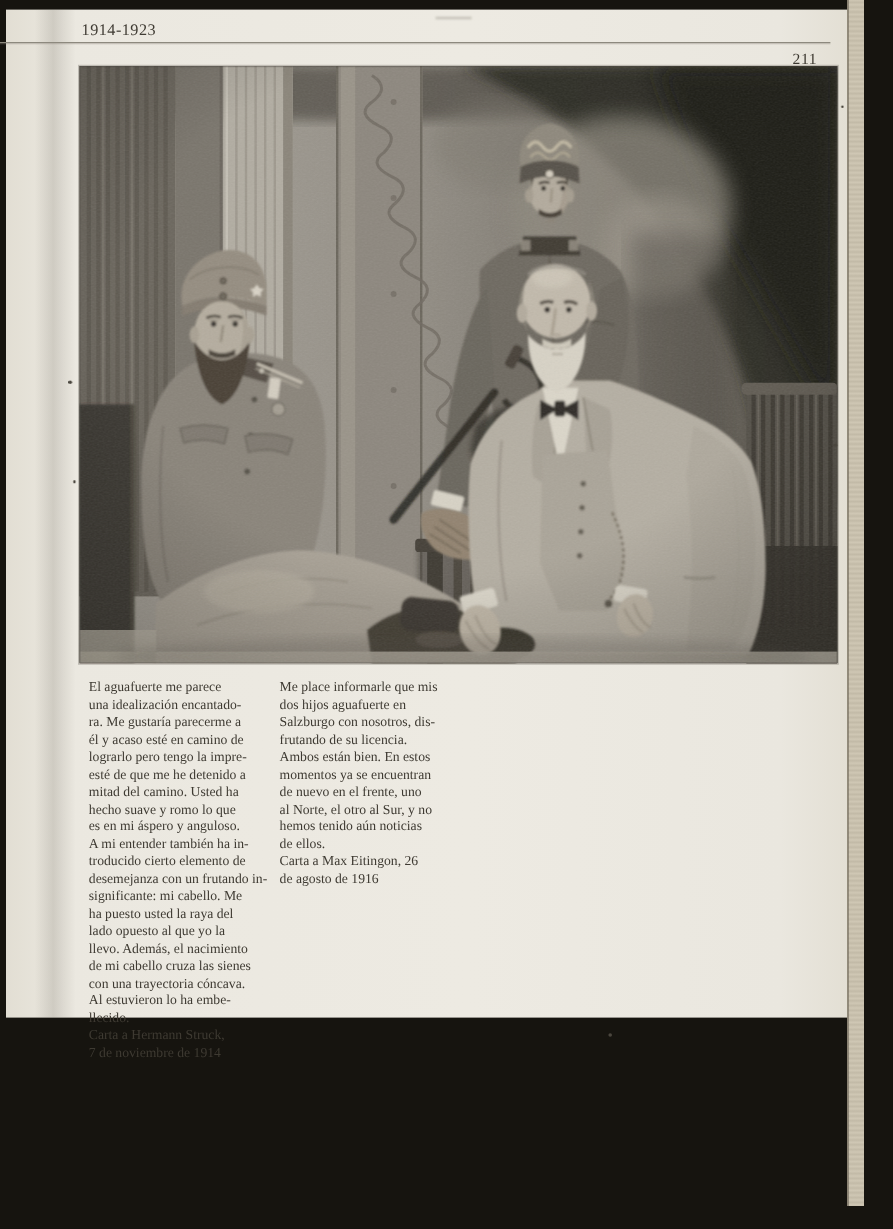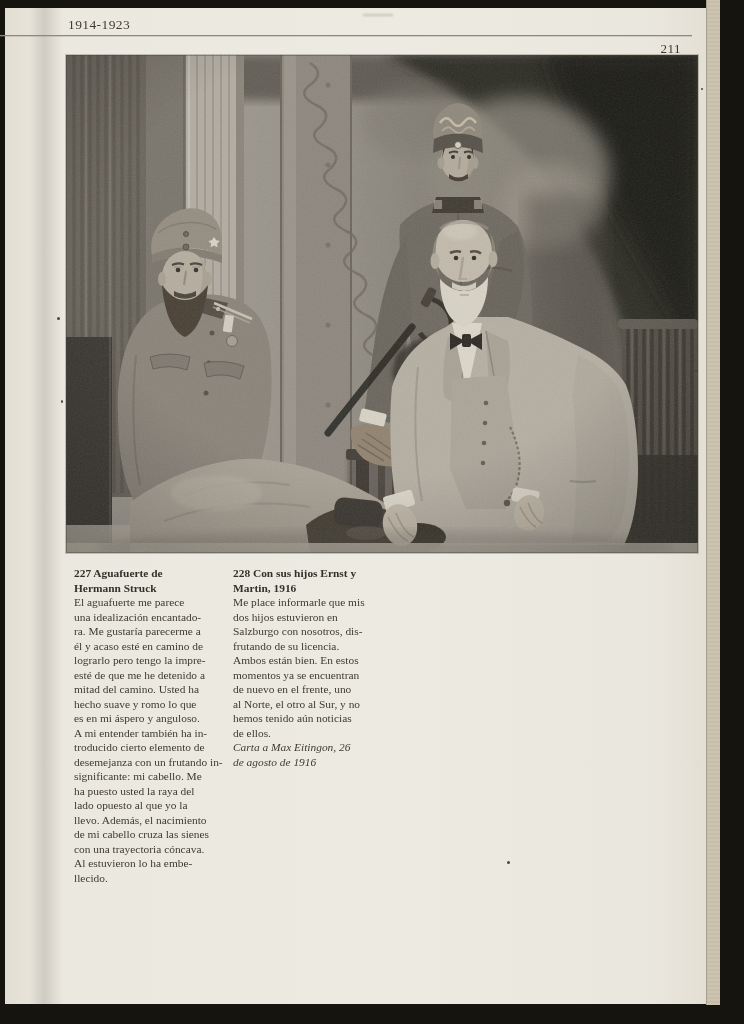--- a/index.html
+++ b/index.html
@@ -2,21 +2,21 @@
 <html><head>
 <meta charset="utf-8">
 <style>
   html,body{margin:0;padding:0;}
   body{
     width:744px;height:1024px;position:relative;overflow:hidden;
     background:#16140f;
     font-family:"Liberation Serif","DejaVu Serif",serif;
   }
   .page{
-    position:absolute;left:5px;top:8px;width:701px;height:996px;
+    position:absolute;left:5px;top:8px;width:701px;height:840px;
     background:linear-gradient(90deg,#e2ded3 0%,#ebe8e0 7%,#edeae2 55%,#eae7df 92%,#e3dfd4 100%);
   }
   .gutter-shadow{
     position:absolute;left:24px;top:0;width:34px;height:100%;
     background:linear-gradient(90deg,rgba(70,64,52,0) 0%,rgba(70,64,52,0.16) 45%,rgba(70,64,52,0) 100%);
   }
   .header-left{
     position:absolute;left:63px;top:9px;font-size:13.5px;letter-spacing:.4px;color:#403c34;
   }
   .page-number{
@@ -30,21 +30,21 @@
   .photo{
     position:absolute;left:61px;top:47px;width:632px;height:498px;margin:0;
     box-shadow:0 0 0 1px rgba(60,56,48,.25);
   }
   .photo svg{display:block;width:632px;height:498px;}
   .caption{
     position:absolute;font-size:11.4px;line-height:14.5px;color:#3e3a32;
   }
   .caption div{white-space:nowrap;}
   .caption .heading{font-weight:bold;color:#34302a;}
-  .caption .source{font-style:italic;}
+  .caption .source{}
   .caption-227{left:69px;top:558px;width:156px;}
   .caption-228{left:228px;top:558px;width:166px;}
   .edge-strip{
     position:absolute;left:706px;top:0;width:13px;height:1005px;
     background:repeating-linear-gradient(180deg,#cfc7b4 0px,#c2ba a7 2px,#cfc7b4 4px);
     background:repeating-linear-gradient(180deg,#cfc7b4 0px,#c2baa7 2px,#cfc7b4 4px);
     border-left:1px solid #a79f8c;
   }
   .speck{position:absolute;background:#4a463e;border-radius:50%;}
   .smudge{position:absolute;background:rgba(95,88,74,.28);filter:blur(1px);}
@@ -320,24 +320,20 @@
       <rect x="0" y="488" width="632" height="10" fill="#c2bcae" opacity="0.9"></rect>
       <rect x="0" y="470" width="64" height="28" fill="#b6b0a2" opacity="0.8"></rect>
       <ellipse cx="320" cy="492" rx="290" ry="16" fill="#514c45" opacity="0.22" filter="url(#b5)"></ellipse>
       <rect width="632" height="498" fill="url(#vig)"></rect>
       <rect width="632" height="498" filter="url(#noise)" opacity="0.12"></rect>
       <rect x="0.5" y="0.5" width="631" height="497" fill="none" stroke="#45423c" opacity="0.4"></rect>
     </svg>
   </figure>
 
   <div class="caption caption-227">
-    <div class="heading">
-        <div>227 Aguafuerte de</div>
-        <div>Hermann Struck</div>
-      </div>
     <div class="body">
         <div>El aguafuerte me parece</div>
         <div>una idealización encantado-</div>
         <div>ra. Me gustaría parecerme a</div>
         <div>él y acaso esté en camino de</div>
         <div>lograrlo pero tengo la impre-</div>
         <div>esté de que me he detenido a</div>
         <div>mitad del camino. Usted ha</div>
         <div>hecho suave y romo lo que</div>
         <div>es en mi áspero y anguloso.</div>
@@ -346,30 +342,30 @@
         <div>desemejanza con un frutando in-</div>
         <div>significante: mi cabello. Me</div>
         <div>ha puesto usted la raya del</div>
         <div>lado opuesto al que yo la</div>
         <div>llevo. Además, el nacimiento</div>
         <div>de mi cabello cruza las sienes</div>
         <div>con una trayectoria cóncava.</div>
         <div>Al estuvieron lo ha embe-</div>
         <div>llecido.</div>
       </div>
+    <div class="source">
+        <div>Carta a Hermann Struck,</div>
+        <div>7 de noviembre de 1914</div>
+      </div>
   </div>
 
   <div class="caption caption-228">
-    <div class="heading">
-        <div>228 Con sus hijos Ernst y</div>
-        <div>Martin, 1916</div>
-      </div>
     <div class="body">
         <div>Me place informarle que mis</div>
-        <div>dos hijos estuvieron en</div>
+        <div>dos hijos aguafuerte en</div>
         <div>Salzburgo con nosotros, dis-</div>
         <div>frutando de su licencia.</div>
         <div>Ambos están bien. En estos</div>
         <div>momentos ya se encuentran</div>
         <div>de nuevo en el frente, uno</div>
         <div>al Norte, el otro al Sur, y no</div>
         <div>hemos tenido aún noticias</div>
         <div>de ellos.</div>
       </div>
     <div class="source">

